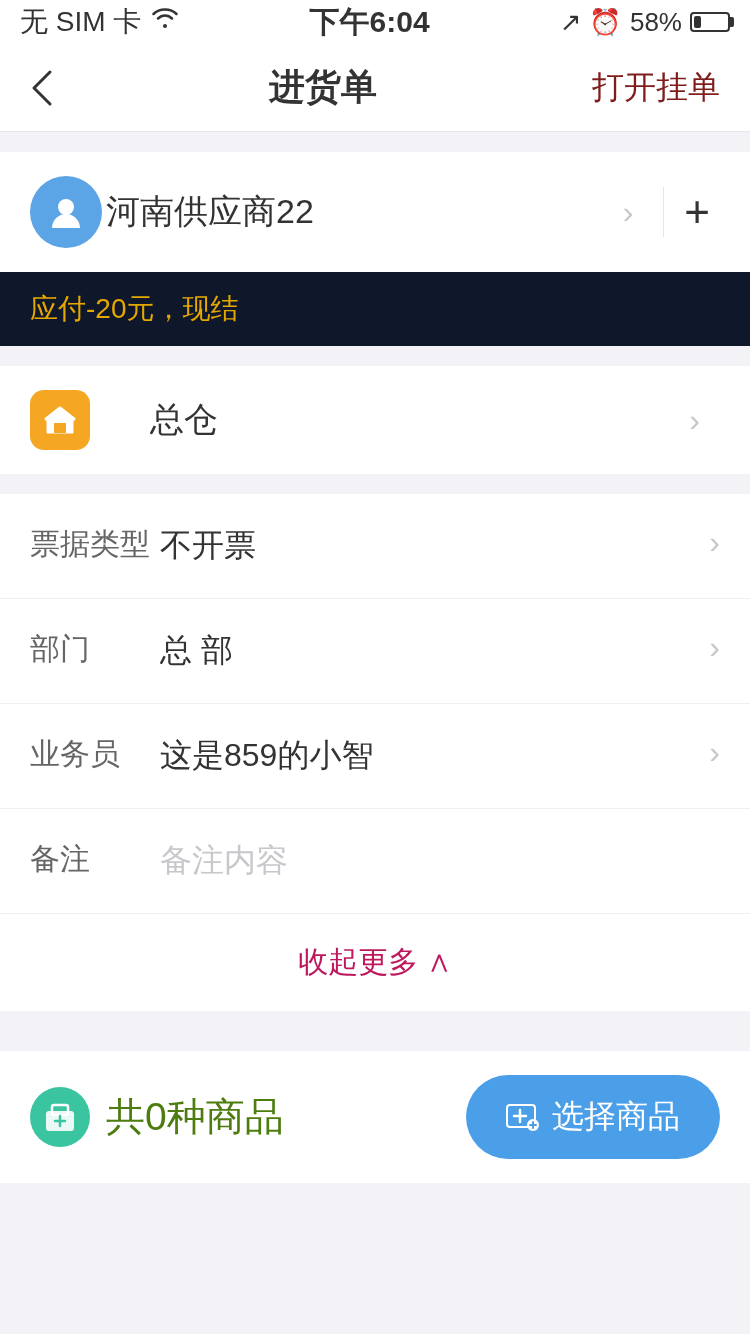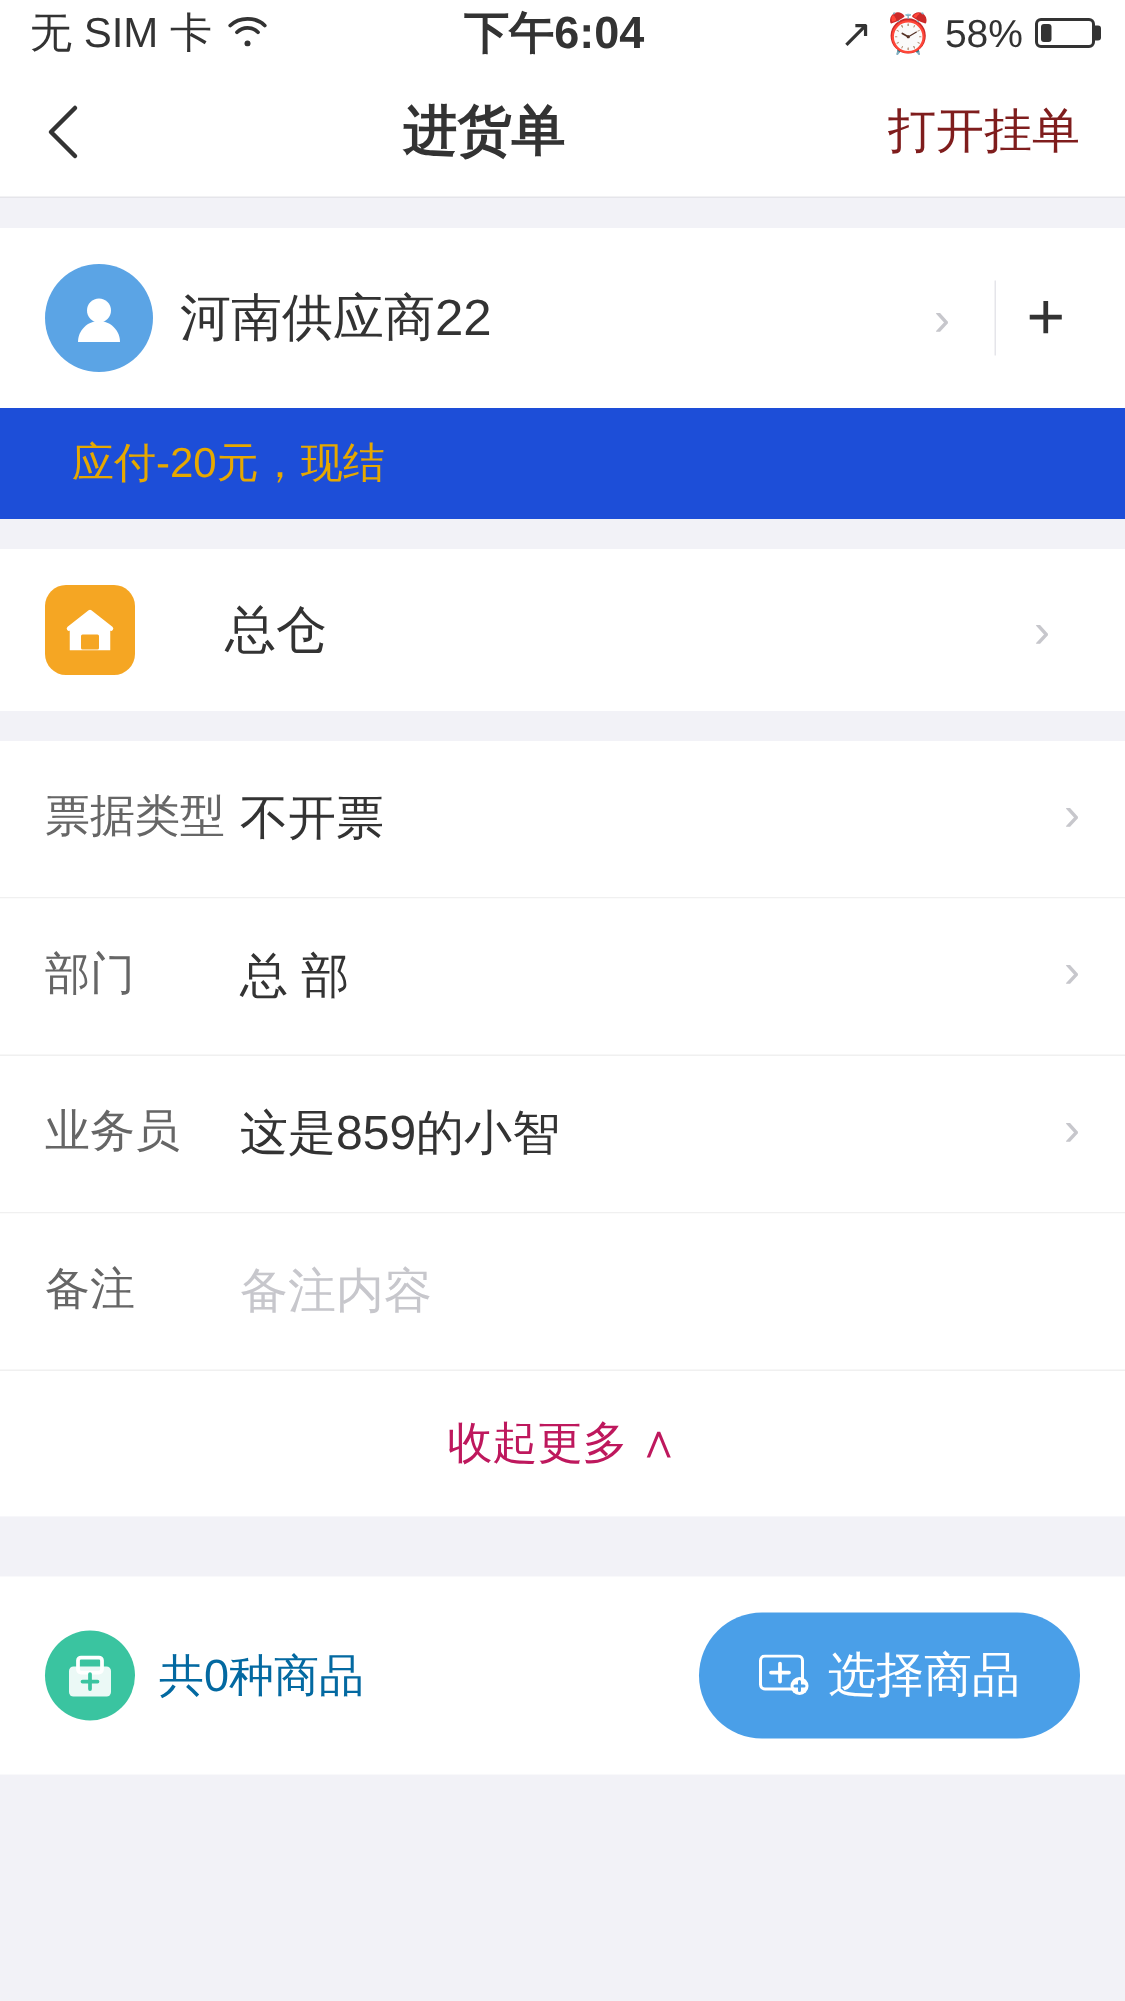--- a/index.html
+++ b/index.html
@@ -17,21 +17,21 @@
     .status-bar {
       height: 44px;
       background: #fff;
       display: flex;
       align-items: center;
       justify-content: space-between;
       padding: 0 20px;
       font-size: 28px;
       font-weight: 500;
     }
-    .status-left { display: flex; align-items: center; gap: 10px; }
+    .status-left { display: flex; align-items: flex-start; gap: 10px; }
     .status-center { font-size: 30px; font-weight: 600; }
     .status-right { display: flex; align-items: center; gap: 8px; font-size: 26px; }
     .battery-icon {
       display: inline-flex; align-items: center; gap: 2px;
     }
     .battery-body {
       width: 40px; height: 20px; border: 2px solid #333; border-radius: 4px;
       position: relative; display: flex; align-items: center; padding: 2px;
     }
     .battery-body::after {
@@ -77,33 +77,33 @@
       background: #5ba4e5;
       display: flex; align-items: center; justify-content: center;
       flex-shrink: 0;
     }
     .supplier-avatar svg { width: 40px; height: 40px; }
     .supplier-name {
       flex: 1;
       font-size: 34px;
       font-weight: 500;
       color: #333;
-      margin-left: 18px;
+      margin-left: 4px;
     }
     .chevron { color: #c7c7cc; font-size: 32px; margin-right: 20px; }
     .vertical-divider { width: 1px; height: 50px; background: #e5e5ea; margin: 0 10px; }
     .plus-btn {
       font-size: 44px; color: #333; padding: 0 10px; cursor: pointer;
       display: flex; align-items: center; justify-content: center;
     }
 
     
     .notice-bar {
-      background: #1d4ed8;
-      padding: 18px 48px;
+      background: #0f172a;
+      padding: 18px 30px;
       font-size: 28px;
       color: #e6a800;
     }
 
     
     .list-row {
       display: flex;
       align-items: flex-start;
       padding: 30px;
       background: #fff;
@@ -158,21 +158,21 @@
       padding: 24px 30px;
       background: #fff;
       margin-top: 20px;
     }
     .product-count-area { display: flex; align-items: center; gap: 16px; }
     .product-icon {
       width: 60px; height: 60px; border-radius: 50%;
       background: #3ac4a0;
       display: flex; align-items: center; justify-content: center;
     }
-    .product-count-text { font-size: 30px; color: #0369a1; }
+    .product-count-text { font-size: 39px; color: #4d7c0f; }
     .select-btn {
       background: #4a9fe8;
       color: #fff;
       border: none;
       border-radius: 44px;
       padding: 20px 40px;
       font-size: 32px;
       display: flex; align-items: flex-end; gap: 12px;
       cursor: pointer;
     }

